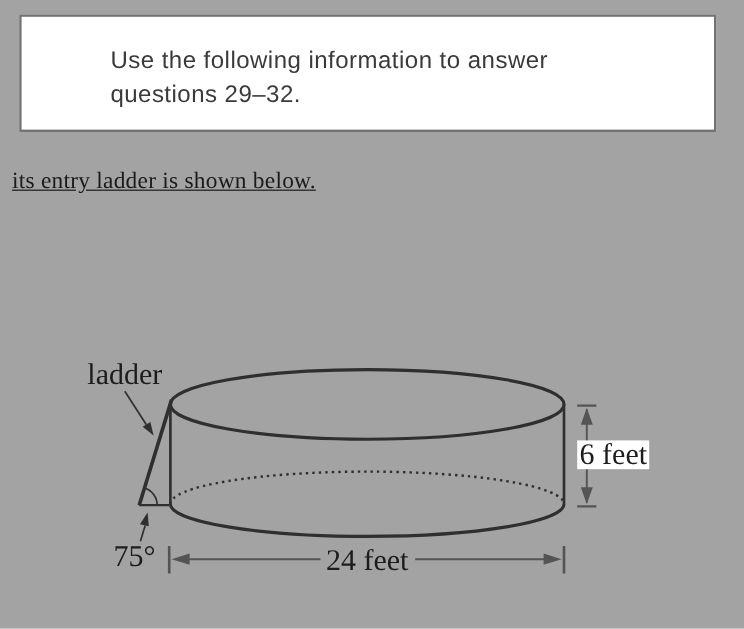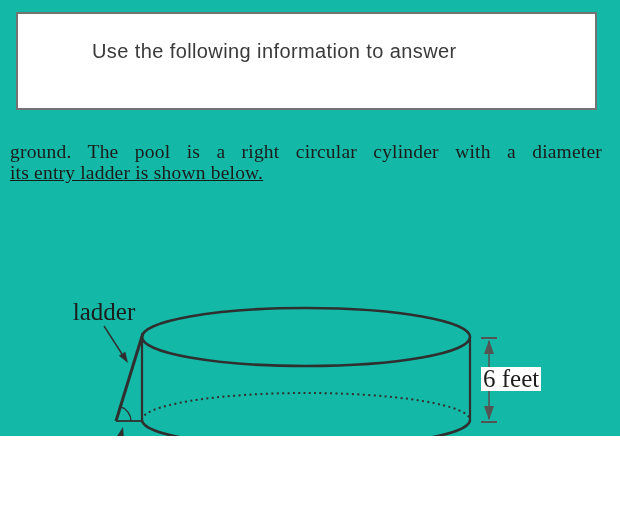--- a/index.html
+++ b/index.html
@@ -1,19 +1,19 @@
 <!DOCTYPE html>
 <html><head>
 <meta charset="utf-8">
 <style>
   html,body { margin:0; padding:0; background:#ffffff; }
   .page {
     position:relative;
-    width:620px; height:436px;
-    background:#14b8a6;
+    width:620px; height:524px;
+    background:#a3a3a3;
     overflow:hidden;
     font-family:"Liberation Serif", serif;
   }
 
   
   .instruction-box {
     position:absolute;
     left:16px; top:12px;
     width:577px; height:94px;
     border:2px solid #737373;
@@ -68,25 +68,25 @@
   }
 </style>
 </head>
 <body>
 
 <div class="page">
 
   <div class="instruction-box">
     <div class="instruction-text">
       <div>Use the following information to answer</div>
+      <div>questions 29–32.</div>
     </div>
   </div>
 
   <div class="problem-paragraph">
-    <div class="para-line">ground. The pool is a right circular cylinder with a diameter</div>
     <div class="para-line last">its entry ladder is shown below.</div>
   </div>
 
   <svg class="diagram-svg" width="620" height="284" viewBox="0 0 620 284">
 
     <g>
       <ellipse class="shape-stroke" cx="306" cy="97" rx="164" ry="29" stroke-width="2.6"></ellipse>
       <line class="shape-stroke" x1="142" y1="97" x2="142" y2="180" stroke-width="2.2"></line>
       <line class="shape-stroke" x1="470" y1="97" x2="470" y2="180" stroke-width="2.2"></line>
       <path class="shape-stroke" d="M 142 180 A 164 27 0 0 0 470 180" stroke-width="2.6"></path>

